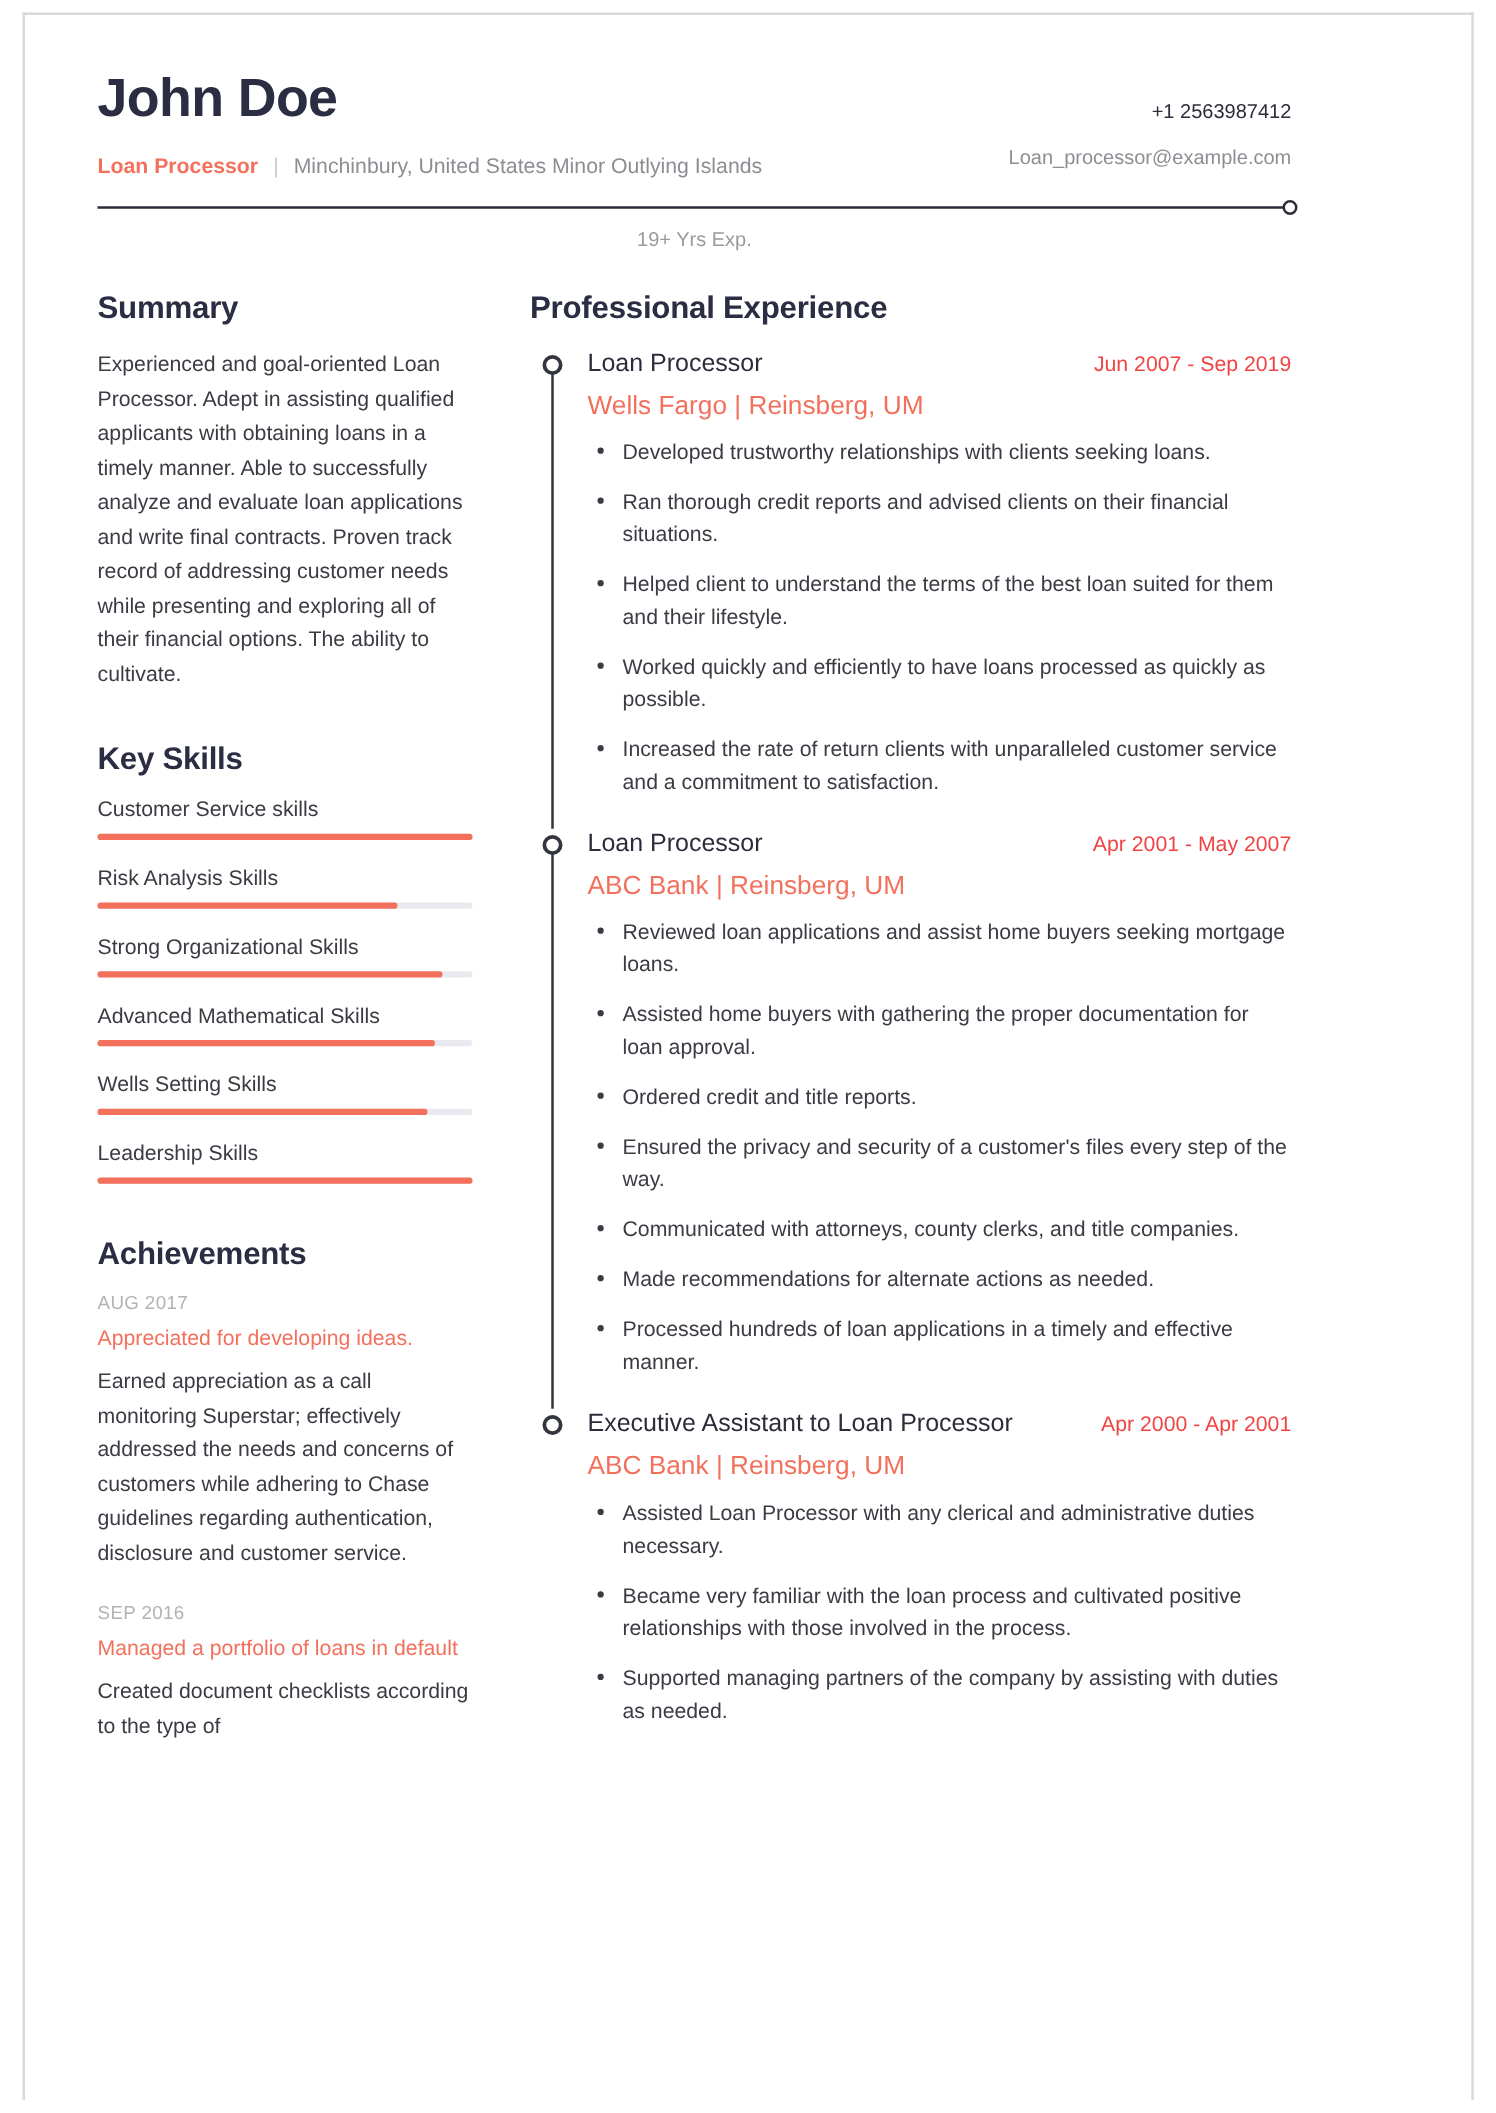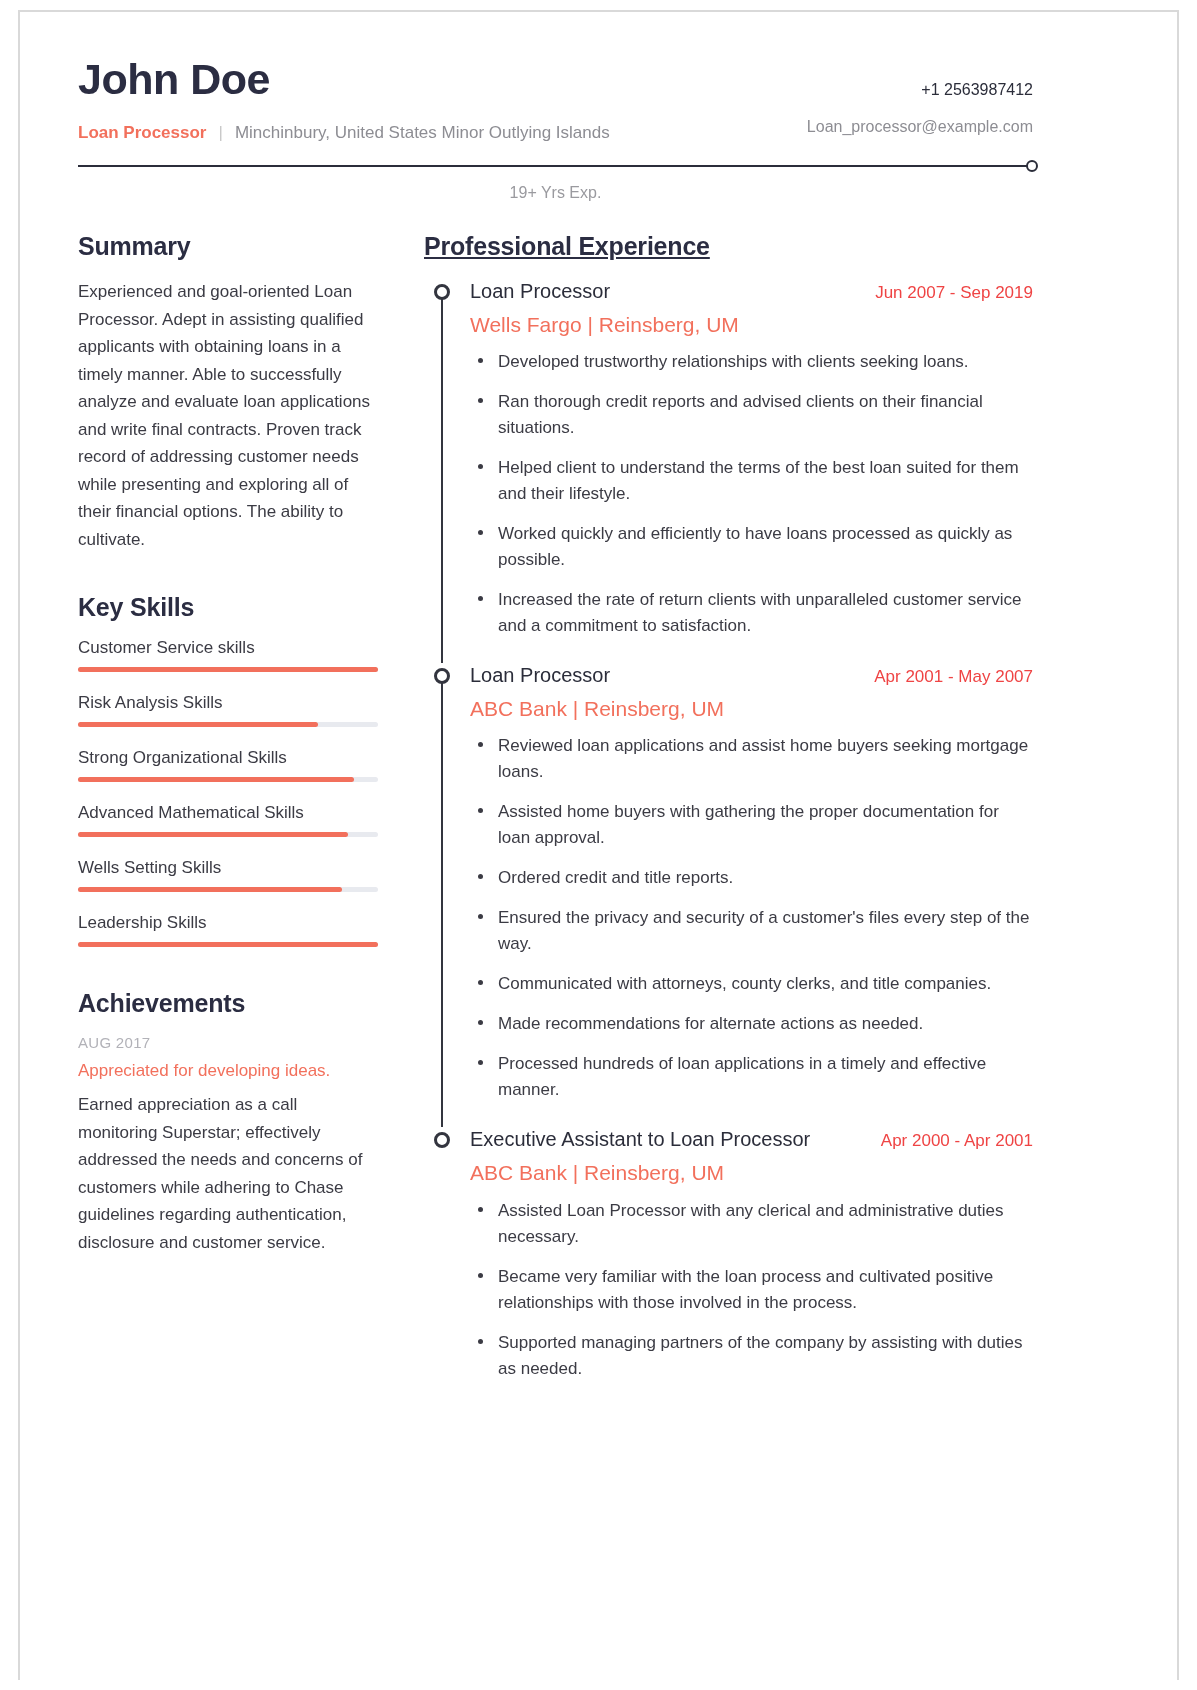--- a/index.html
+++ b/index.html
@@ -139,21 +139,20 @@
 
   .sec-title {
     font-size: 25px;
     font-weight: bold;
     color: #2b2d42;
     margin: 0 0 16px 0;
     letter-spacing: -0.2px;
   }
   .sec-title.right {
     margin-bottom: 18px;
-    text-decoration: underline;
   }
 
   .summary-text {
     font-size: 17px;
     line-height: 1.62;
     color: #3b3b44;
   }
 
   
   .skills { margin-top: 40px; }
@@ -361,20 +360,25 @@
         </section>
 
         <section class="achievements">
           <h2 class="sec-title">Achievements</h2>
           <div id="achievement-list">
               <div class="ach">
                 <div class="ach-date">AUG 2017</div>
                 <div class="ach-title">Appreciated for developing ideas.</div>
                 <div class="ach-desc">Earned appreciation as a call monitoring Superstar; effectively addressed the needs and concerns of customers while adhering to Chase guidelines regarding authentication, disclosure and customer service.</div>
               </div>
+              <div class="ach">
+                <div class="ach-date">SEP 2016</div>
+                <div class="ach-title">Managed a portfolio of loans in default</div>
+                <div class="ach-desc">Created document checklists according to the type of</div>
+              </div>
             </div>
         </section>
 
       </div>
 
       <div class="col-gap"></div>
 
       <div class="col-right">
         <section>
           <h2 class="sec-title right">Professional Experience</h2>

